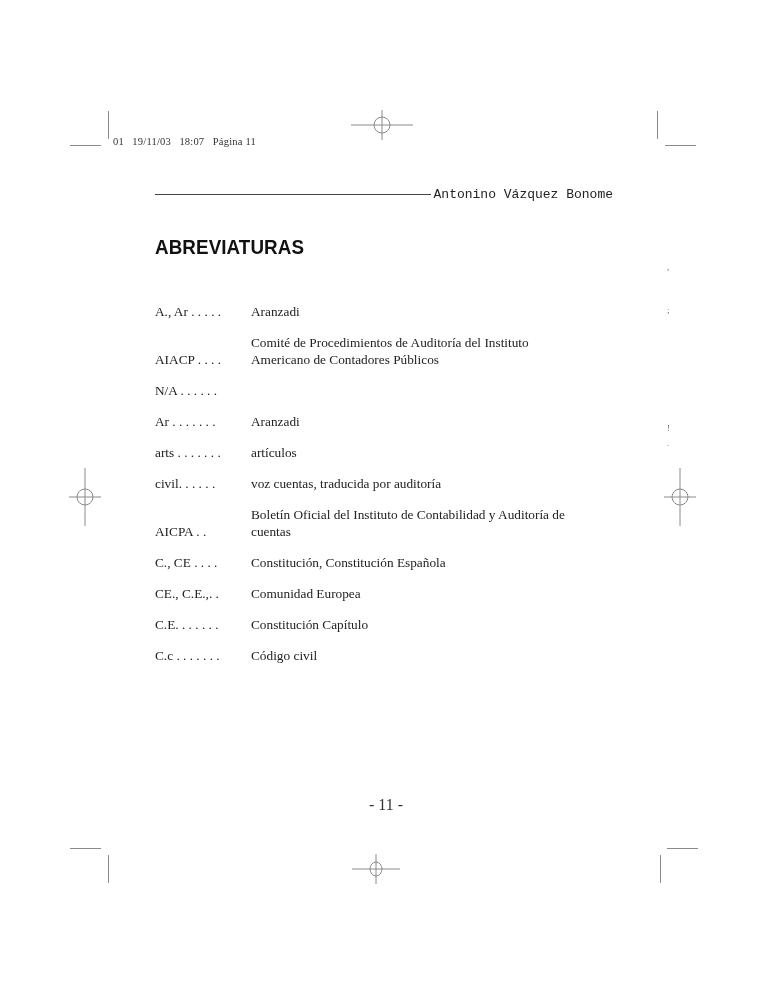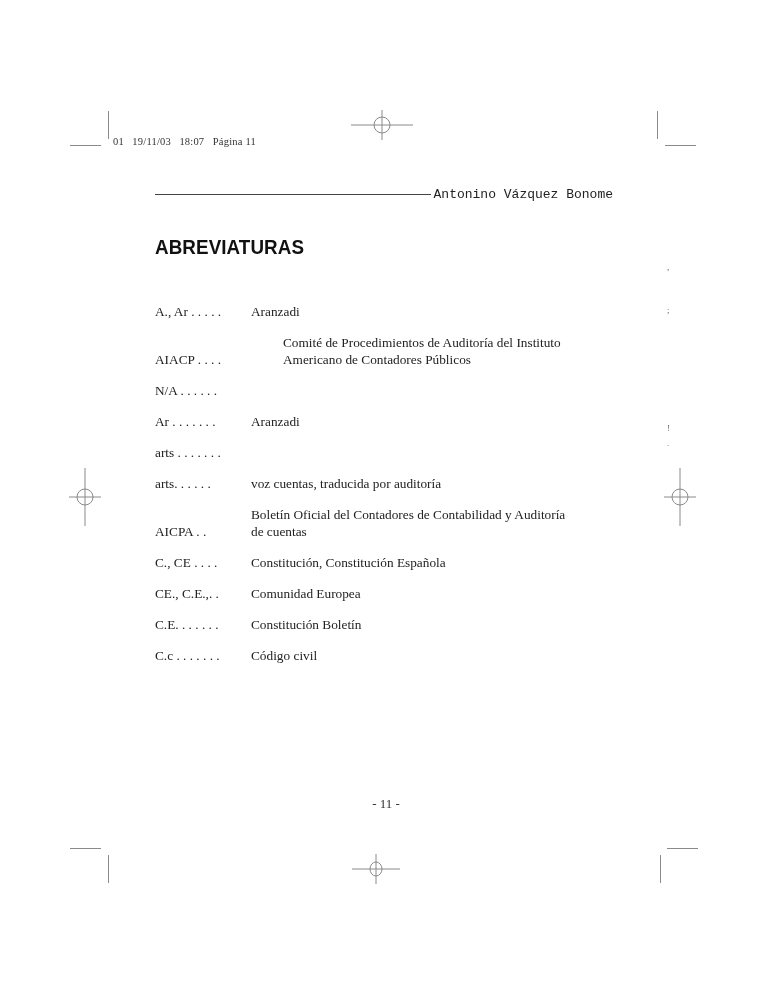--- a/index.html
+++ b/index.html
@@ -27,21 +27,21 @@
     .entries {
       position: absolute; left: 155px; top: 303px; width: 440px;
       font-family: "Liberation Serif", "DejaVu Serif", serif;
       font-size: 13.3px; color: #222; line-height: 17px;
     }
     .entry { display: flex; margin-bottom: 14px; align-items: flex-end; }
     .abbr { width: 96px; flex: none; white-space: nowrap; overflow: hidden; }
     .def { flex: 1; }
     .folio {
       position: absolute; left: 366px; top: 796px; width: 40px; text-align: center;
-      font-family: "Liberation Serif", "DejaVu Serif", serif; font-size: 13px; color: #333;
+      font-family: "Liberation Serif", "DejaVu Serif", serif; font-size: 16px; color: #333;
     }
     .stray { position: absolute; left: 667px; font-family: "Liberation Serif", serif; font-size: 9px; color: #666; }
   </style>
 </head>
 <body>
 
 <div class="mark" style="left:70px;top:145px;width:31px;height:1px;"></div>
 <div class="mark" style="left:108px;top:111px;width:1px;height:28px;"></div>
 
 <div class="mark" style="left:657px;top:111px;width:1px;height:28px;"></div>
@@ -88,51 +88,52 @@
 <span class="stray" style="top:423px;">!</span>
 <span class="stray" style="top:438px;">.</span>
 
 <div class="entries">
   <div class="entry">
     <span class="abbr">A., Ar . . . . .</span>
     <span class="def">Aranzadi</span>
   </div>
   <div class="entry">
     <span class="abbr">AIACP . . . .</span>
-    <span class="def" style="max-width:330px;margin-left:32px;">Comité de Procedimientos de Auditoría del Instituto Americano de Contadores Públicos</span>
+    <span class="def" style="max-width:330px;">Comité de Procedimientos de Auditoría del Instituto Americano de Contadores Públicos</span>
   </div>
   <div class="entry">
     <span class="abbr">N/A . . . . . .</span>
   </div>
   <div class="entry">
     <span class="abbr">Ar  . . . . . . .</span>
     <span class="def">Aranzadi</span>
   </div>
   <div class="entry">
     <span class="abbr">arts . . . . . . .</span>
+    <span class="def">artículos</span>
   </div>
   <div class="entry">
-    <span class="abbr">arts. . . . . .</span>
+    <span class="abbr">civil. . . . . .</span>
     <span class="def">voz cuentas, traducida por auditoría</span>
   </div>
   <div class="entry">
     <span class="abbr">AICPA  . .</span>
-    <span class="def" style="max-width:325px;">Boletín Oficial del Contadores de Contabilidad y Auditoría de cuentas</span>
+    <span class="def" style="max-width:325px;">Boletín Oficial del Instituto de Contabilidad y Auditoría de cuentas</span>
   </div>
   <div class="entry">
     <span class="abbr">C., CE  . . . .</span>
     <span class="def">Constitución, Constitución Española</span>
   </div>
   <div class="entry">
     <span class="abbr">CE., C.E.,. .</span>
     <span class="def">Comunidad Europea</span>
   </div>
   <div class="entry">
     <span class="abbr">C.E. . . . . . .</span>
-    <span class="def">Constitución Boletín</span>
+    <span class="def">Constitución Capítulo</span>
   </div>
   <div class="entry">
     <span class="abbr">C.c . . . . . . .</span>
     <span class="def">Código civil</span>
   </div>
 </div>
 
 <div class="folio">- 11 -</div>
 
 </body></html>

